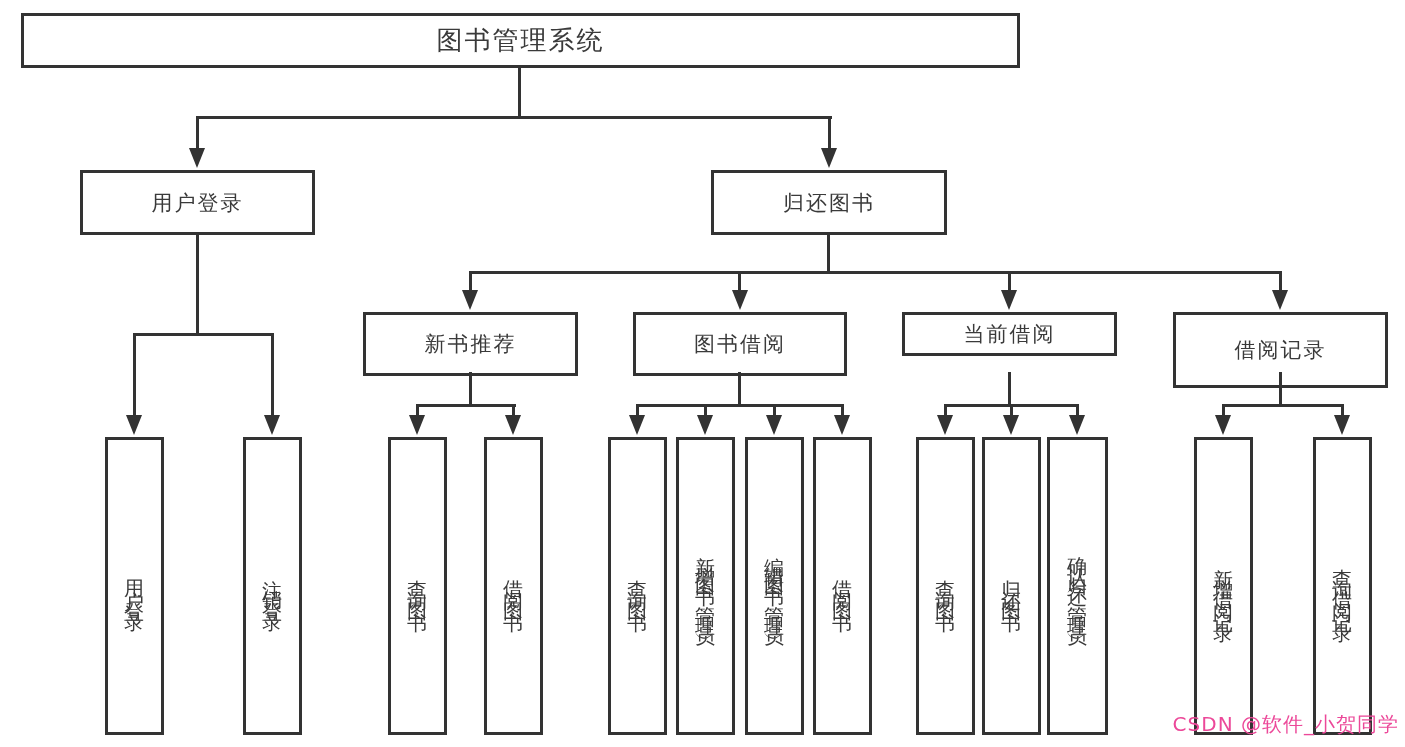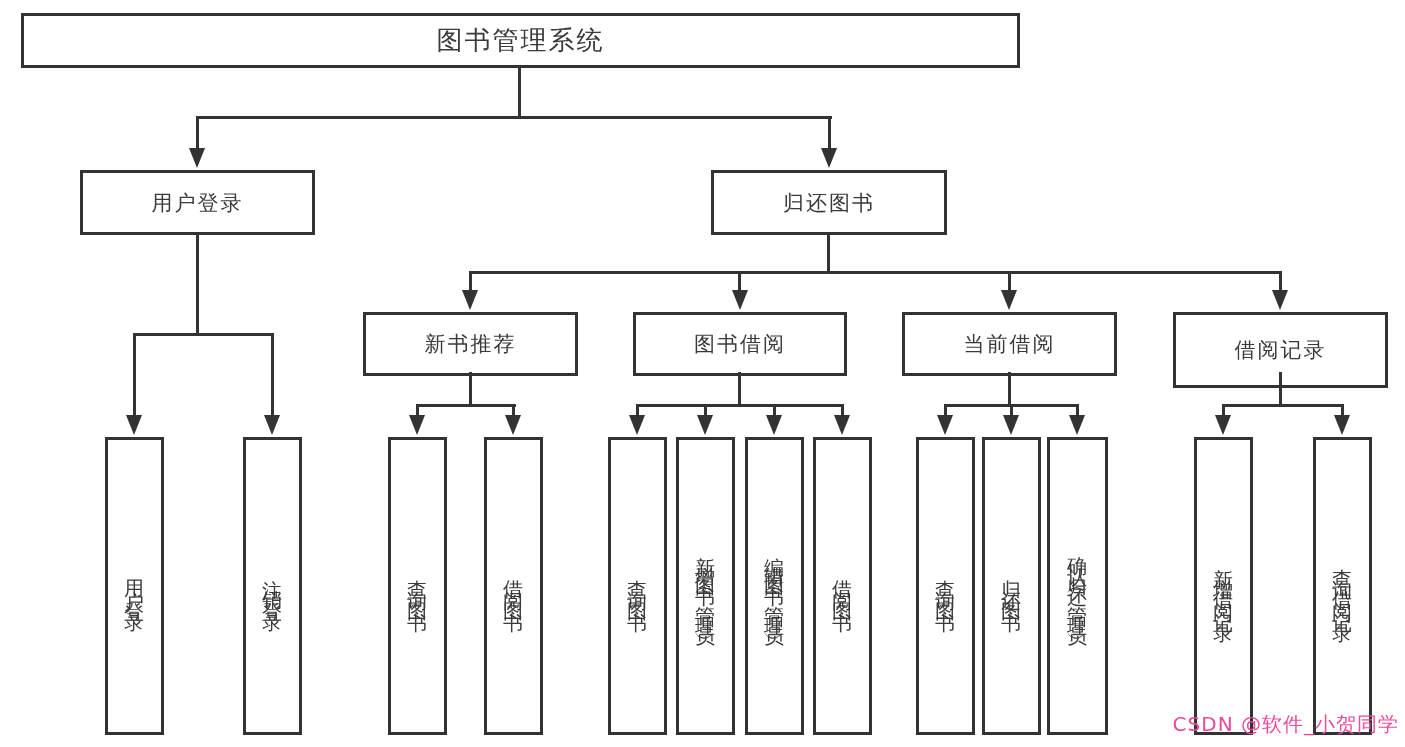--- a/index.html
+++ b/index.html
@@ -86,21 +86,21 @@
   <div class="arrow" style="left:462px;top:290px;"></div>
   <div class="vl" style="left:738px;top:271px;height:21px;"></div>
   <div class="arrow" style="left:732px;top:290px;"></div>
   <div class="vl" style="left:1008px;top:271px;height:21px;"></div>
   <div class="arrow" style="left:1001px;top:290px;"></div>
   <div class="vl" style="left:1279px;top:271px;height:21px;"></div>
   <div class="arrow" style="left:1272px;top:290px;"></div>
 
   <div class="nbox" style="left:363px;top:312px;width:215px;height:64px;">新书推荐</div>
   <div class="nbox" style="left:633px;top:312px;width:214px;height:64px;">图书借阅</div>
-  <div class="nbox" style="left:902px;top:312px;width:215px;height:64px;">当前借阅</div>
+  <div class="nbox" style="left:902px;top:312px;width:215px;height:44px;">当前借阅</div>
   <div class="nbox" style="left:1173px;top:312px;width:215px;height:76px;">借阅记录</div>
 
   <div class="vl" style="left:469px;top:372px;height:34px;"></div>
   <div class="hl" style="left:416px;top:404px;width:100px;"></div>
   <div class="vl" style="left:416px;top:404px;height:14px;"></div>
   <div class="arrow" style="left:409px;top:415px;"></div>
   <div class="vl" style="left:512px;top:404px;height:14px;"></div>
   <div class="arrow" style="left:505px;top:415px;"></div>
 
   <div class="vl" style="left:738px;top:372px;height:34px;"></div>

